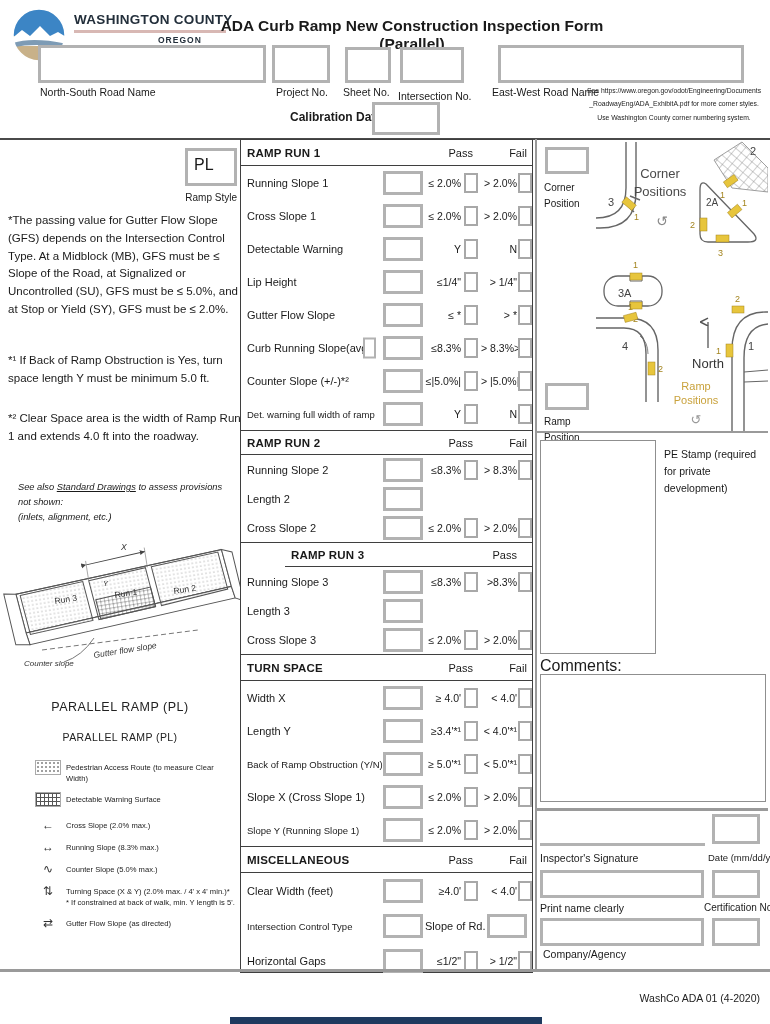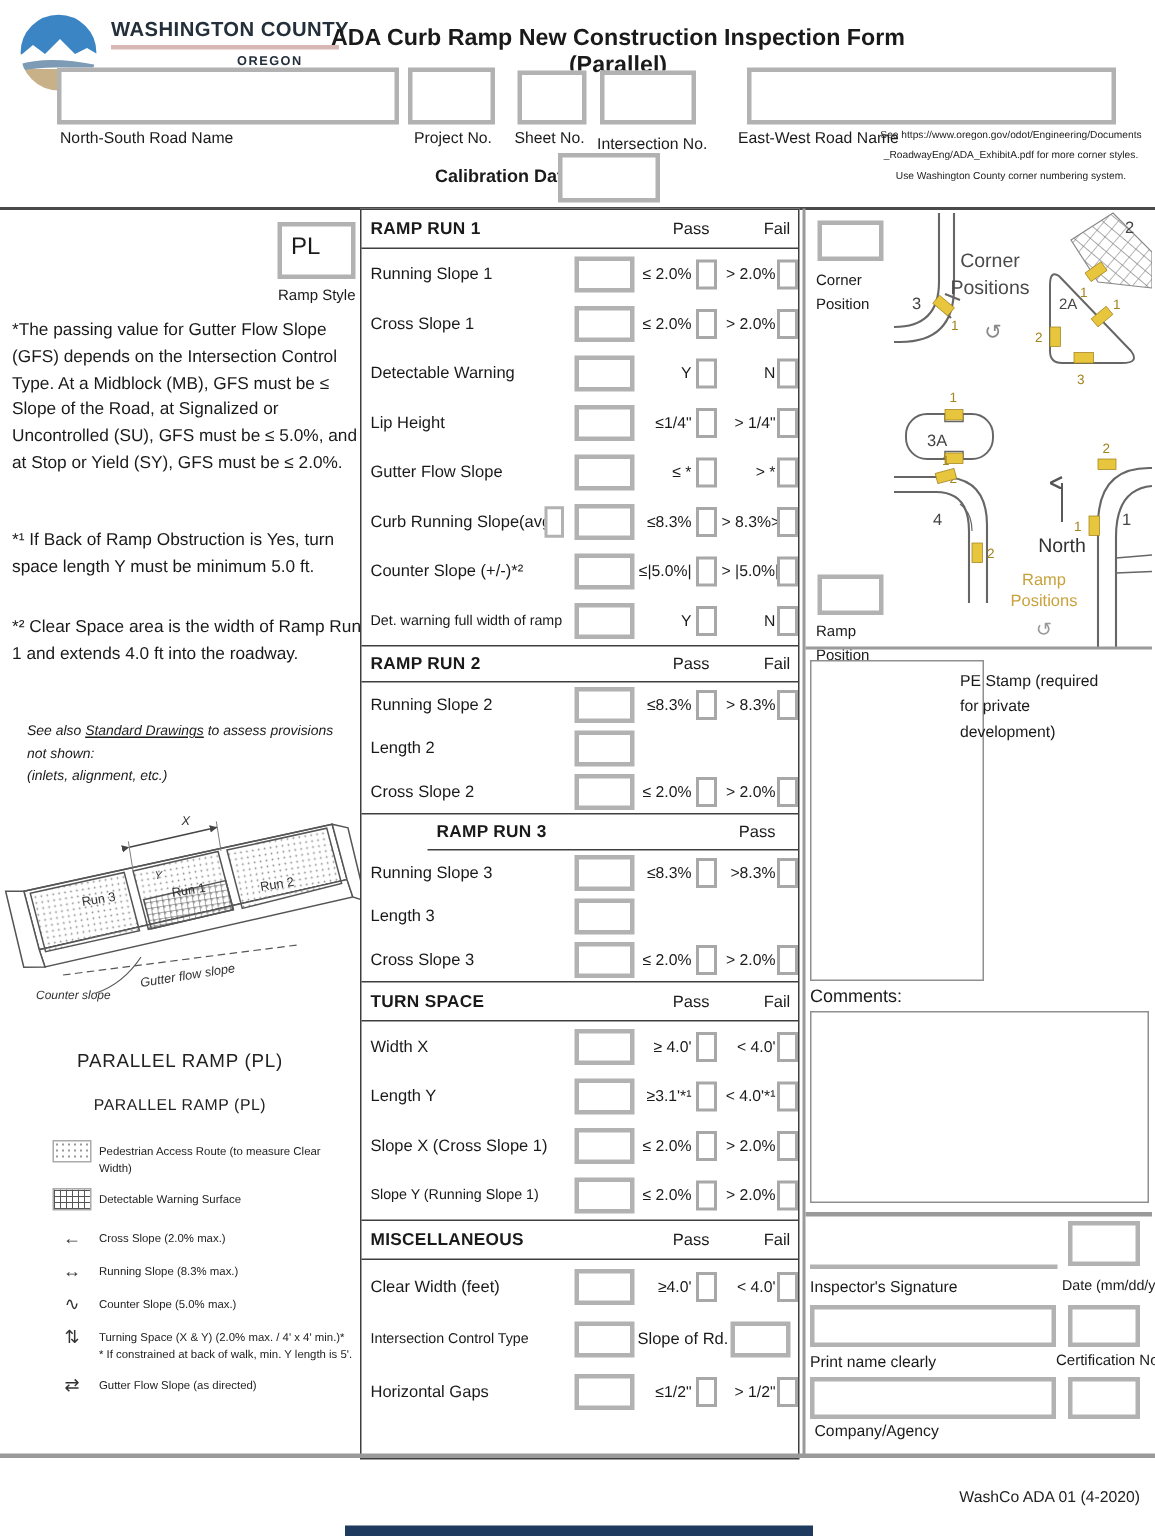--- a/index.html
+++ b/index.html
@@ -52,22 +52,22 @@
   .ibox2 { position:absolute; left:246px; top:50%; transform:translateY(-50%); width:40px; height:24px; background:#fff; border:3px solid #b2b2b2; }
   .sbox { position:absolute; left:122px; top:50%; transform:translateY(-50%); width:13px; height:21px; background:#fff; border:2px solid #b2b2b2; }
   .chk { position:absolute; top:50%; transform:translateY(-50%); width:14px; height:20px; background:#fff; border:2px solid #a8a8a8; }
   .pchk { left:223px; } .fchk { left:277px; }
   .ptext { position:absolute; left:180px; width:40px; text-align:right; font-size:10.5px; top:50%; transform:translateY(-50%); white-space:nowrap; }
   .ftext { position:absolute; left:240px; width:36px; text-align:right; font-size:10.5px; top:50%; transform:translateY(-50%); white-space:nowrap; }
   .mtext { position:absolute; left:184px; width:60px; font-size:11px; top:50%; transform:translateY(-50%); white-space:nowrap; }
 
   
   .pos-lbl { position:absolute; font-size:10px; line-height:1.6; width:60px; }
-  .pe-lbl { position:absolute; left:640px; top:446px; width:102px; font-size:10.5px; line-height:1.6; }
-  .comments-lbl { position:absolute; left:540px; top:657px; font-size:12px; }
+  .pe-lbl { position:absolute; left:664px; top:446px; width:102px; font-size:10.5px; line-height:1.6; }
+  .comments-lbl { position:absolute; left:540px; top:657px; font-size:16px; }
   .sig-line { position:absolute; left:540px; top:818px; width:165px; height:28px; border-bottom:3px solid #b2b2b2; }
   .footer { position:absolute; left:560px; top:992px; width:200px; text-align:right; font-size:10.5px; color:#222; }
   .bottom-bar { position:absolute; left:230px; top:1017px; width:312px; height:7px; background:#1e3a5f; }
   svg text { font-family:"Liberation Sans", sans-serif; }
 </style>
 </head>
 <body>
 
 <div class="page">
 
@@ -334,23 +334,31 @@
           <span class="lab">Width X</span>
           <span class="ibox"></span>
           <span class="ptext">≥ 4.0'</span>
           <span class="chk pchk"></span>
           <span class="ftext">&lt; 4.0'</span>
           <span class="chk fchk"></span>
         </div>
         <div class="row" style="height: 33px;">
           <span class="lab">Length Y</span>
           <span class="ibox"></span>
-          <span class="ptext">≥3.1'*¹</span>
+          <span class="ptext">≥3.4'*¹</span>
           <span class="chk pchk"></span>
           <span class="ftext">&lt; 4.0'*¹</span>
+          <span class="chk fchk"></span>
+        </div>
+        <div class="row" style="height: 33px;">
+          <span class="lab small">Back of Ramp Obstruction (Y/N)</span>
+          <span class="ibox"></span>
+          <span class="ptext">≥ 5.0'*¹</span>
+          <span class="chk pchk"></span>
+          <span class="ftext">&lt; 5.0'*¹</span>
           <span class="chk fchk"></span>
         </div>
         <div class="row" style="height: 33px;">
           <span class="lab">Slope X (Cross Slope 1)</span>
           <span class="ibox"></span>
           <span class="ptext">≤ 2.0%</span>
           <span class="chk pchk"></span>
           <span class="ftext">&gt; 2.0%</span>
           <span class="chk fchk"></span>
         </div>

